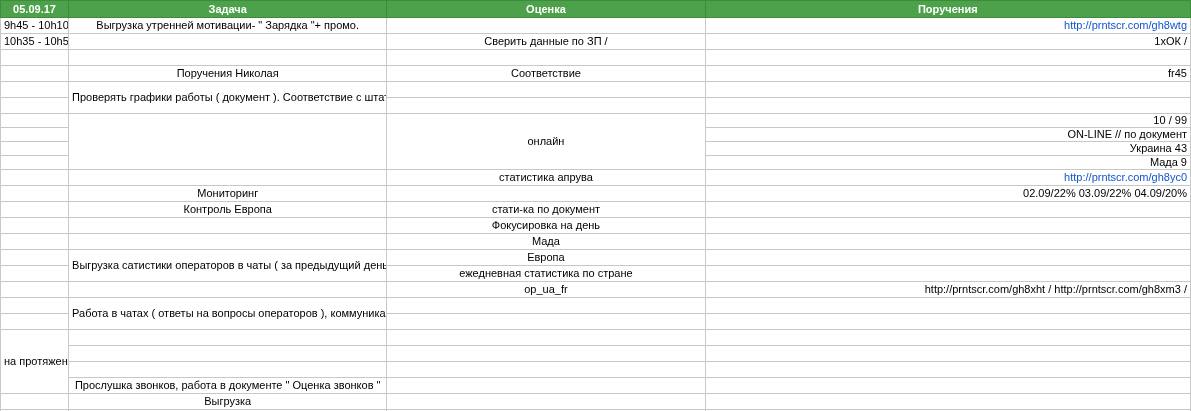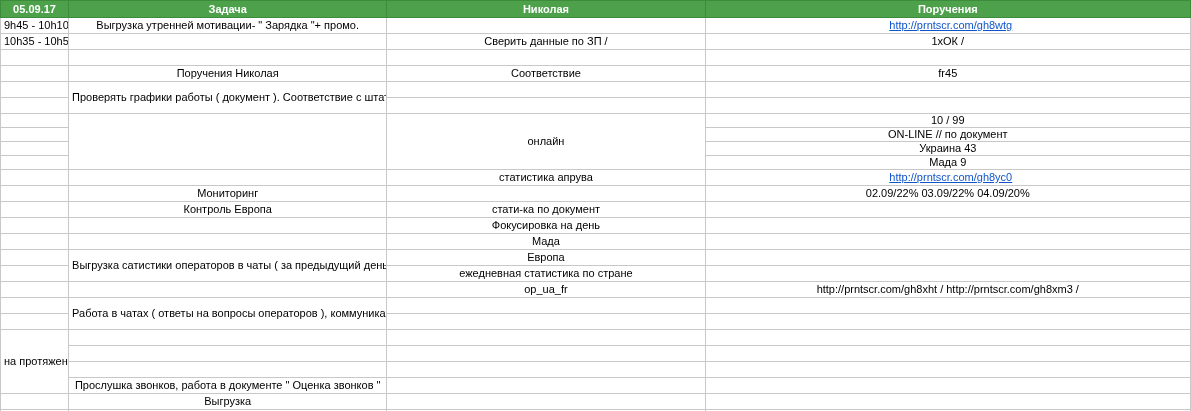--- a/index.html
+++ b/index.html
@@ -41,25 +41,24 @@
   tr.header-row td {
     background: #4da14b;
     color: #ffffff;
     font-weight: bold;
     text-align: center;
     height: 16px;
     border: 1px solid #3d8c3b;
     margin-left: 12px;
   }
   .cell-center { text-align: center; }
-  .cell-left { text-align: center; }
+  .cell-left { text-align: right; }
   .bold { font-weight: bold; }
   .link {
     color: #1155cc;
-    text-decoration: underline;
     cursor: pointer;
     padding-left: 6px;
   }
   .wrap {
     white-space: normal;
     word-wrap: break-word;
   }
   .h13 { height: 13px; }
   .h15 { height: 15px; }
   .vtop { vertical-align: top; }
@@ -79,21 +78,21 @@
     <colgroup>
       <col class="col-a">
       <col class="col-b">
       <col class="col-c">
       <col class="col-d">
     </colgroup>
     <tbody>
       <tr class="header-row">
         <td>05.09.17</td>
         <td>Задача</td>
-        <td>Николая</td>
+        <td>Оценка</td>
         <td>Поручения</td>
       </tr>
 
       <tr>
         <td class="cell-left h15">9h45 - 10h10</td>
         <td class="cell-center bold h15">Выгрузка утренней мотивации- " Зарядка "+ промо.</td>
         <td class="cell-center h15"></td>
         <td class="cell-left h15"><span class="link">http://prntscr.com/gh8wtg</span></td>
       </tr>
 

